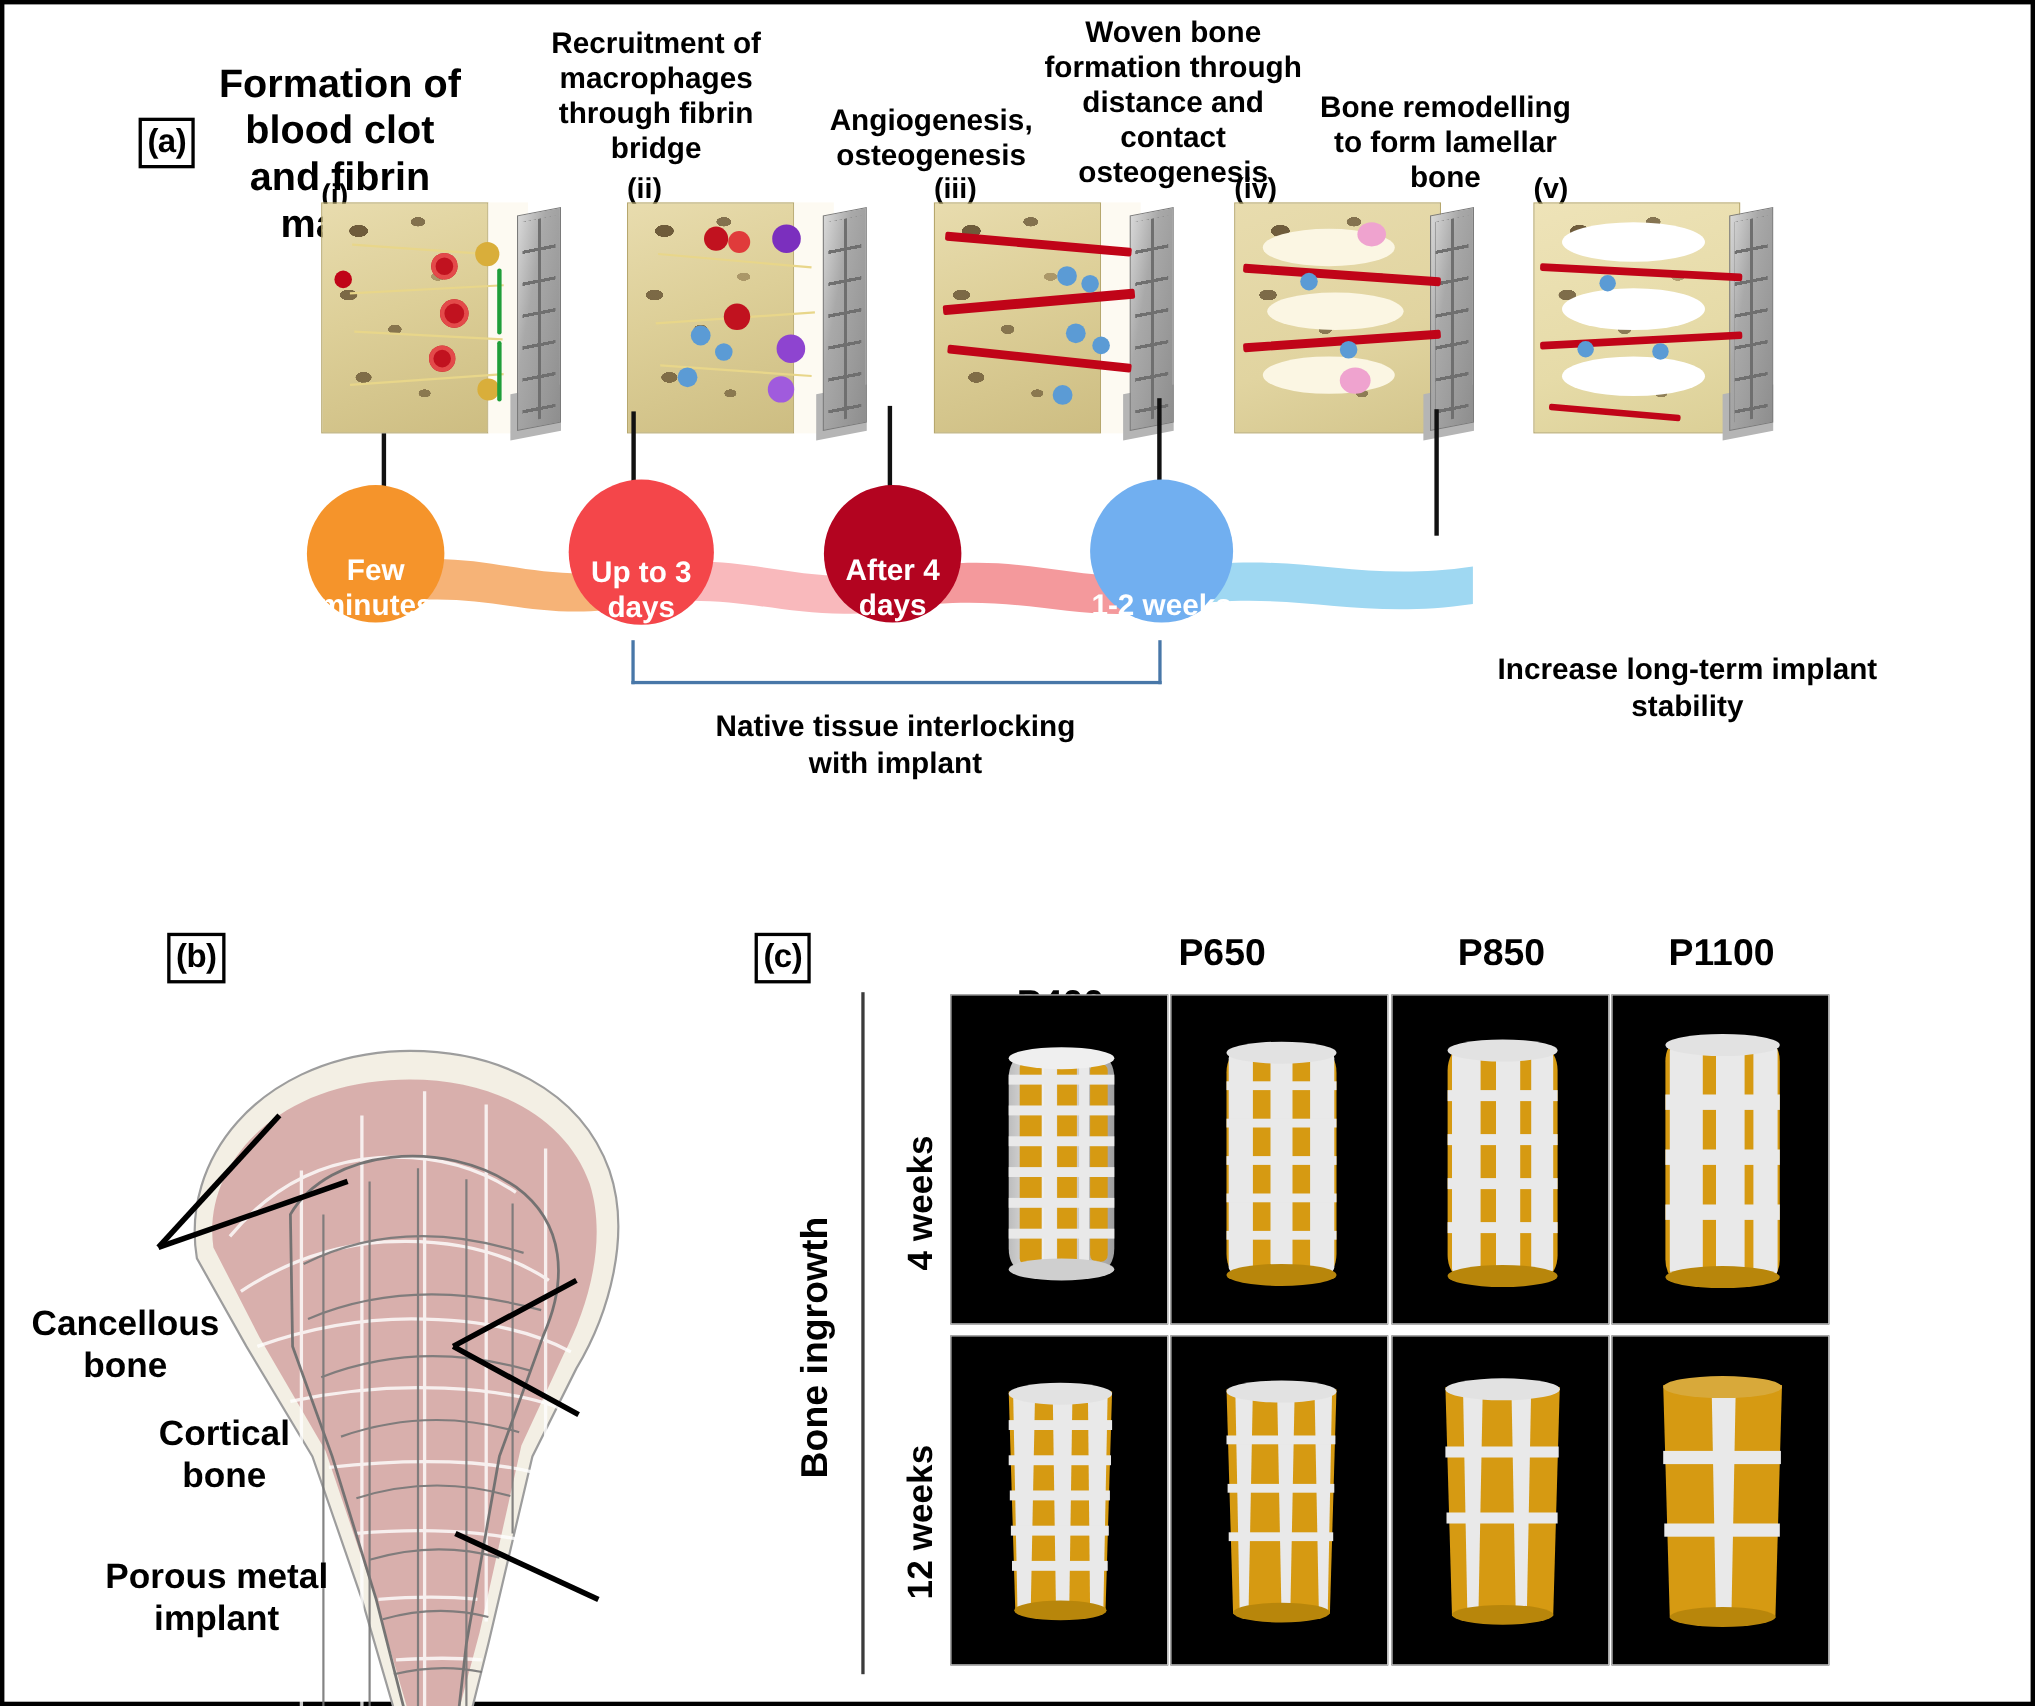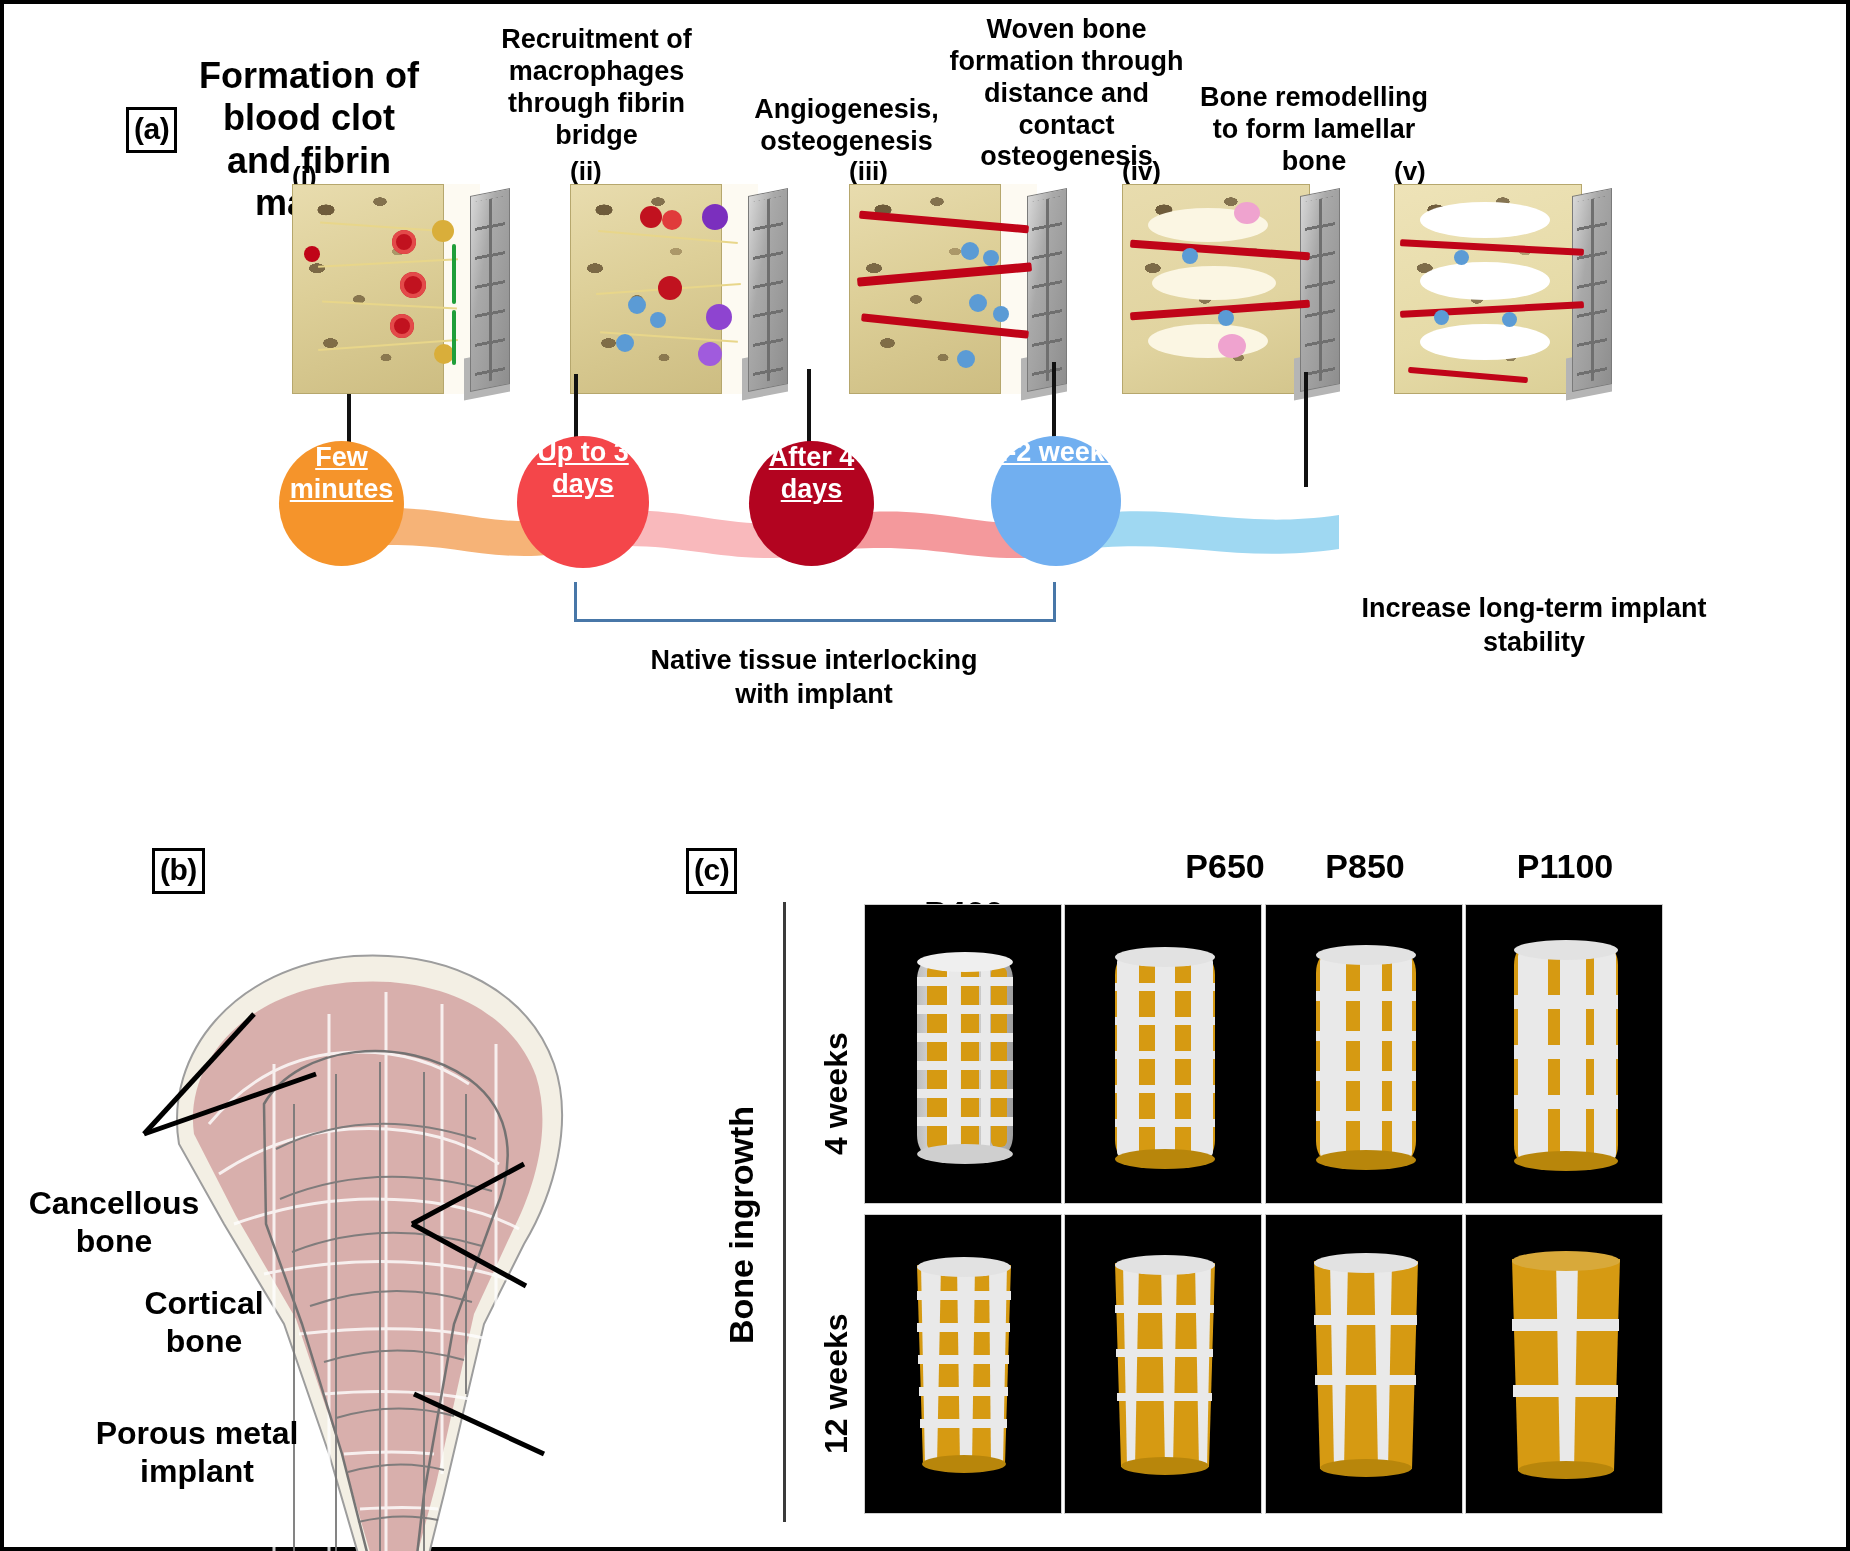--- a/index.html
+++ b/index.html
@@ -110,24 +110,23 @@
     background: #111;
   }
   .node {
     position: absolute;
     border-radius: 50%;
     color: #fff;
     font-weight: bold;
     font-size: 27px;
     line-height: 32px;
     display: flex;
-    align-items: flex-start;
+    align-items: flex-end;
     justify-content: center;
     text-align: center;
-    text-decoration: underline;
   }
   .bracket {
     position: absolute;
     border: 3px solid #4877a8;
     border-top: none;
   }
   .foot {
     position: absolute;
     text-align: center;
     font-weight: bold;
@@ -376,21 +375,21 @@
   <div class="lbl-b" style="left:100px; top:1280px; width:200px;">Cortical bone</div>
   <div class="lbl-b" style="left:78px; top:1410px; width:230px;">Porous metal implant</div>
 
   <div class="panel-tag" style="left:682px; top:844px;">(c)</div>
 
   <div class="ingrowth-lbl" style="left:718px; top:1020px; height:320px;">Bone ingrowth</div>
 
   <div class="vrule" style="left:779px; top:898px; height:620px;"></div>
 
   <div class="col-hd" style="left:860px;  top:843px; width:200px;margin-top:47px;">P400</div>
-  <div class="col-hd" style="left:1121px; top:843px; width:200px;">P650</div>
+  <div class="col-hd" style="left:1007px; top:843px; width:200px;">P650</div>
   <div class="col-hd" style="left:1261px; top:843px; width:200px;">P850</div>
   <div class="col-hd" style="left:1461px; top:843px; width:200px;">P1100</div>
 
   <div class="row-hd" style="left:814px; top:1000px; height:180px;">4 weeks</div>
   <div class="row-hd" style="left:814px; top:1280px; height:200px;">12 weeks</div>
 
   <div class="microct" style="left:860px;  top:900px; width:198px; height:300px;">
     <svg width="198" height="300">
       <defs>
         <linearGradient id="met1" x1="0" y1="0" x2="1" y2="0">

